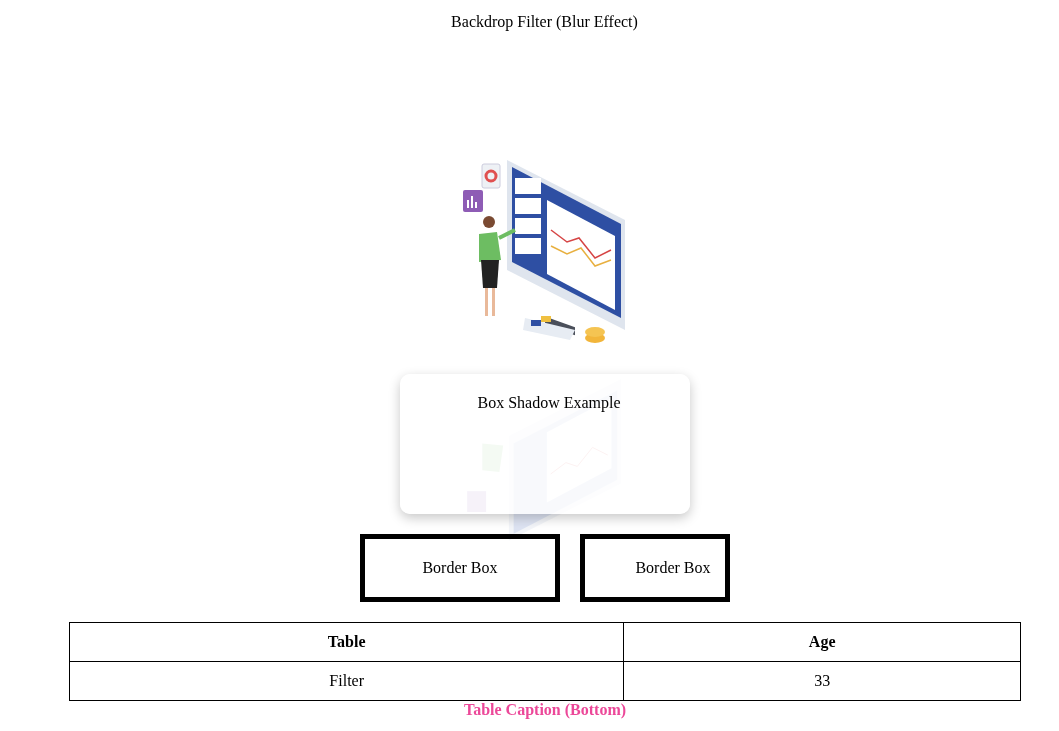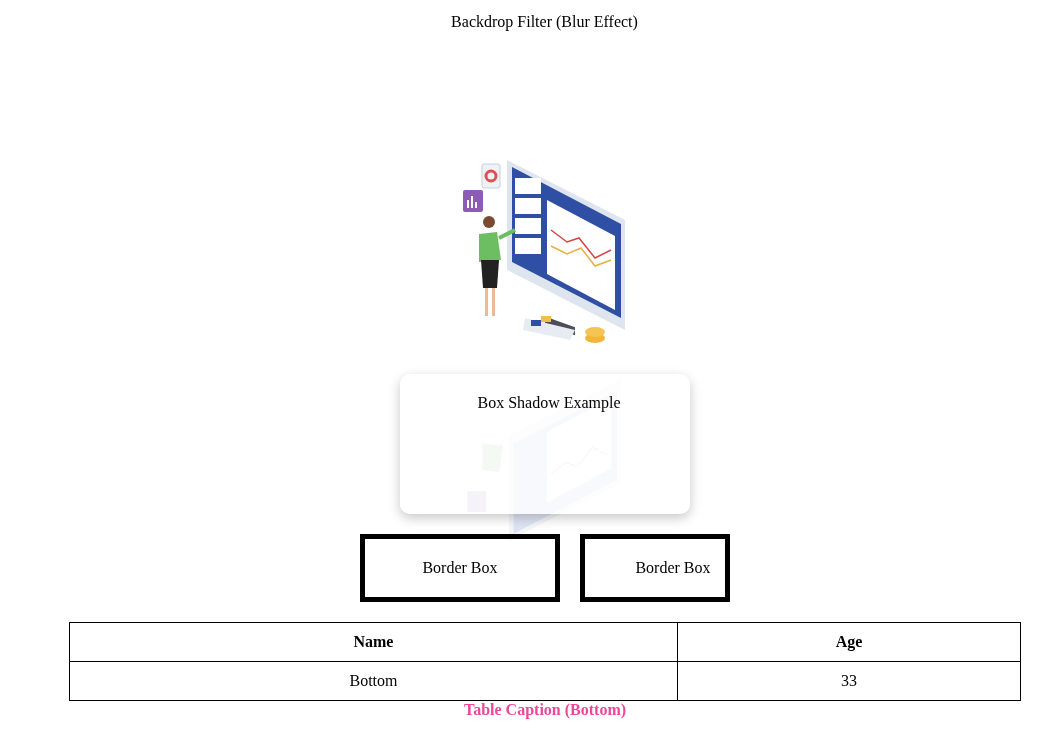--- a/index.html
+++ b/index.html
@@ -74,24 +74,24 @@
 <div class="box content">
   <span>Border Box</span>
 </div>
 <div class="box border">
   <span>Border Box</span>
 </div>
 
 <table>
   <thead>
     <tr>
-      <th>Name</th>
+      <th>Table</th>
       <th>Age</th>
     </tr>
   </thead>
   <tbody>
     <tr>
-      <td>Bottom</td>
+      <td>Filter</td>
       <td>33</td>
     </tr>
   </tbody>
 </table>
 <div class="caption">Table Caption (Bottom)</div>
 
 </body></html>

